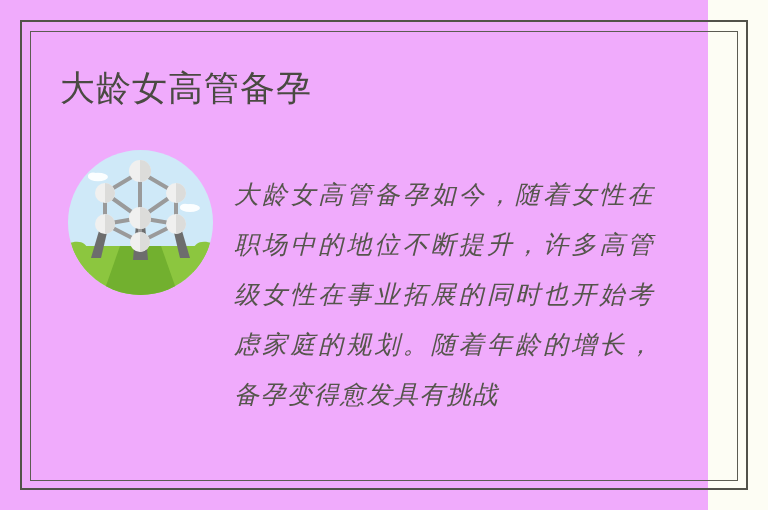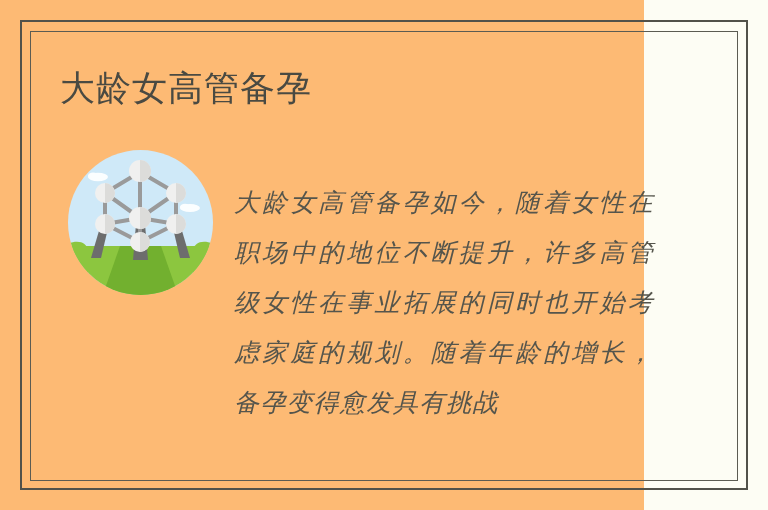--- a/index.html
+++ b/index.html
@@ -8,23 +8,23 @@
   }
   body {
     width: 768px;
     height: 510px;
     background: #fdfdf4;
     font-family: "Liberation Sans", sans-serif;
     overflow: hidden;
   }
   #page {
     position: relative;
-    width: 644px;
+    width: 708px;
     height: 510px;
-    background: #fdba74;
+    background: #f0abfc;
   }
   
   .frame-outer {
     position: absolute;
     left: 20px;
     top: 20px;
     width: 728px;
     height: 470px;
     border: 2px solid #52524a;
     box-sizing: border-box;
@@ -60,21 +60,21 @@
   }
   .illustration svg {
     display: block;
     width: 145px;
     height: 145px;
   }
   
   .article-body {
     position: absolute;
     left: 234px;
-    top: 178px;
+    top: 170px;
     width: 420px;
     color: #55554c;
     font-size: 25px;
     line-height: 50px;
     letter-spacing: 1.5px;
     font-family: "DejaVu Serif", serif;
     font-style: italic;
     text-align: justify;
     word-break: break-all;
   }

